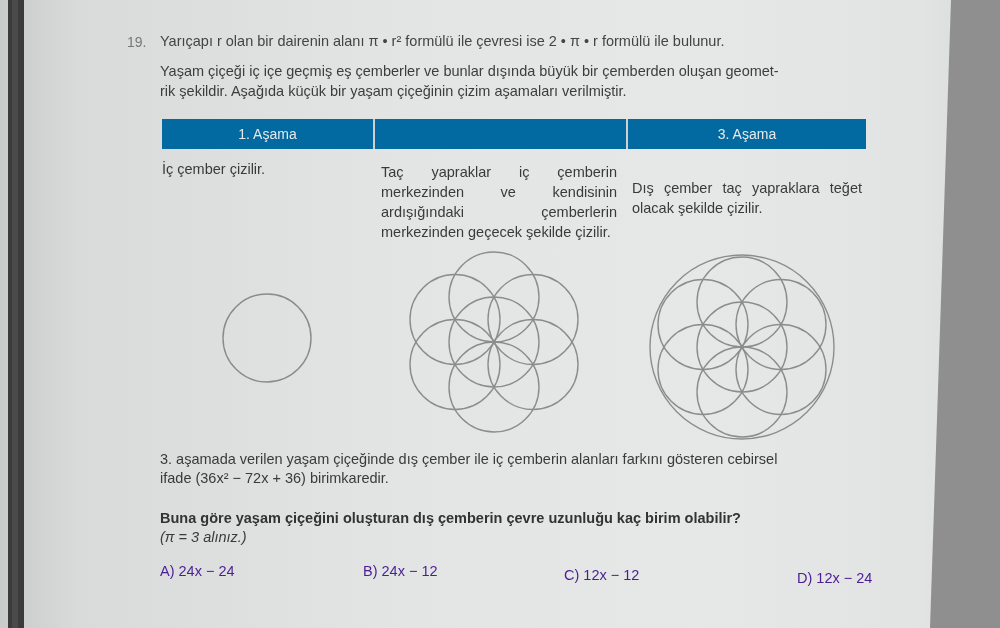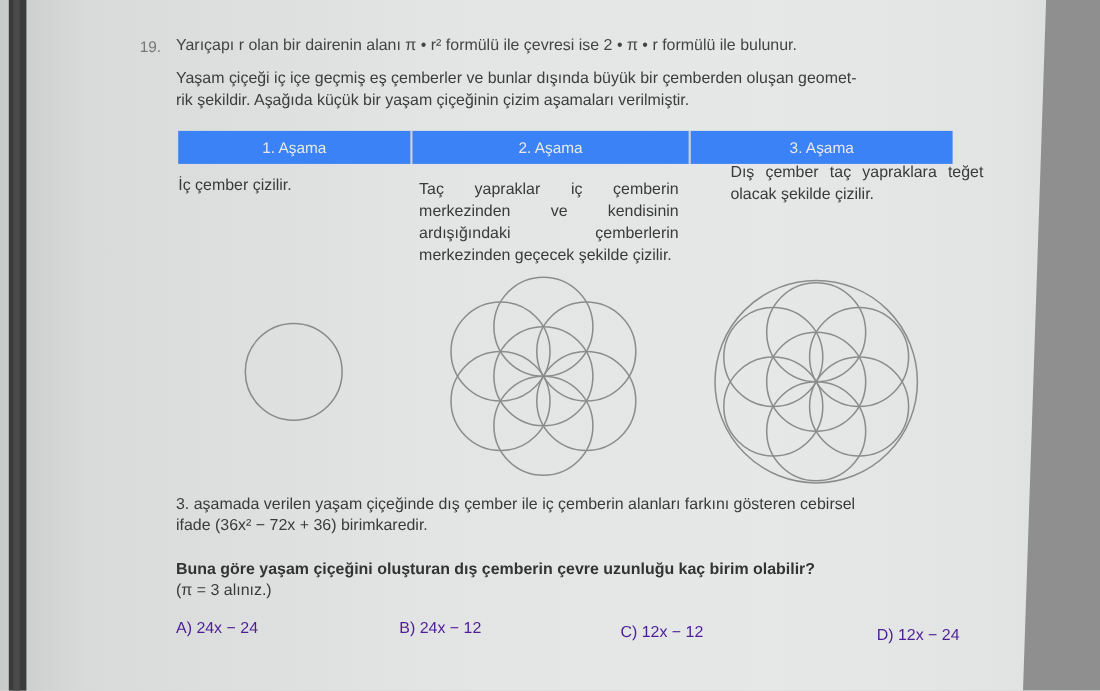--- a/index.html
+++ b/index.html
@@ -8,51 +8,50 @@
     background:linear-gradient(90deg,#c9cbca 0%,#d9dbda 8%,#e3e5e4 40%,#e6e8e7 70%,#e2e4e3 92%,#d8dad9 100%);}
   .binder{position:absolute;left:8px;top:0;width:16px;height:628px;background:#3b3b3b;}
   .binder-inner{position:absolute;left:12px;top:0;width:6px;height:628px;background:#4a4a4a;}
   .bg-right{position:absolute;right:0;top:0;width:70px;height:628px;background:#8f8f8f;
     clip-path:polygon(30% 0,100% 0,100% 100%,0% 100%);}
   .txt{position:absolute;white-space:nowrap;}
   .qnum{left:127px;top:34px;font-size:14px;color:#777;}
   .intro{left:160px;top:33px;font-size:14.5px;color:#444;}
   .para1{left:160px;top:63px;font-size:14.5px;color:#3d3d3d;}
   .para2{left:160px;top:83px;font-size:14.5px;color:#3d3d3d;}
-  .hdr{position:absolute;left:162px;top:119px;width:704px;height:30px;background:#3b82f6;}
+  .hdr{position:absolute;left:162px;top:119px;width:704px;height:30px;background:#0369a1;}
   .hdr .cell{position:absolute;top:0;height:30px;line-height:30px;text-align:center;color:#e8e8e8;font-size:14px;}
   .hdr .div{position:absolute;top:0;width:2px;height:30px;background:#d0d0d0;}
   .cellt{position:absolute;font-size:14.5px;color:#3a3a3a;line-height:20px;}
   .c1{left:162px;top:159px;}
   .c2{left:381px;top:162px;width:236px;text-align:justify;}
-  .c3{left:632px;top:147px;width:230px;text-align:justify;margin-left:32px;}
+  .c3{left:632px;top:178px;width:230px;text-align:justify;}
   svg.fig{position:absolute;}
   .q1{left:160px;top:451px;font-size:14.5px;}
   .q2{left:160px;top:470px;font-size:14.5px;}
   .q3{left:160px;top:510px;font-size:14.5px;font-weight:bold;color:#333;}
-  .q4{left:160px;top:529px;font-size:14.5px;}
+  .q4{left:160px;top:529px;font-size:14.5px;font-style:italic;}
   .opt{position:absolute;font-size:14.5px;color:#4c1d95;}
 </style>
 </head>
 <body>
 
 <div class="page"></div>
 <div class="binder"></div>
 <div class="binder-inner"></div>
 <div class="bg-right"></div>
 
 <span class="txt qnum">19.</span>
 <span class="txt intro">Yarıçapı r olan bir dairenin alanı π • r² formülü ile çevresi ise 2 • π • r formülü ile bulunur.</span>
 <span class="txt para1">Yaşam çiçeği iç içe geçmiş eş çemberler ve bunlar dışında büyük bir çemberden oluşan geomet-</span>
 <span class="txt para2">rik şekildir. Aşağıda küçük bir yaşam çiçeğinin çizim aşamaları verilmiştir.</span>
 
 <div class="hdr">
   <div class="cell" style="left:0;width:211px;">1. Aşama</div>
   <div class="div" style="left:211px;"></div>
-  <div class="cell" style="left:213px;width:251px;">2. Aşama</div>
   <div class="div" style="left:464px;"></div>
   <div class="cell" style="left:466px;width:238px;">3. Aşama</div>
 </div>
 
 <div class="cellt c1">İç çember çizilir.</div>
 <div class="cellt c2">Taç yapraklar iç çemberin merkezinden ve kendisinin ardışığındaki çemberlerin merkezinden geçecek şekilde çizilir.</div>
 <div class="cellt c3">Dış çember taç yapraklara teğet olacak şekilde çizilir.</div>
 
 <svg class="fig" style="left:210px;top:281px;" width="114" height="114" viewBox="0 0 114 114">
   <circle cx="57" cy="57" r="44" fill="none" stroke="#8a8a8a" stroke-width="1.4"></circle>

